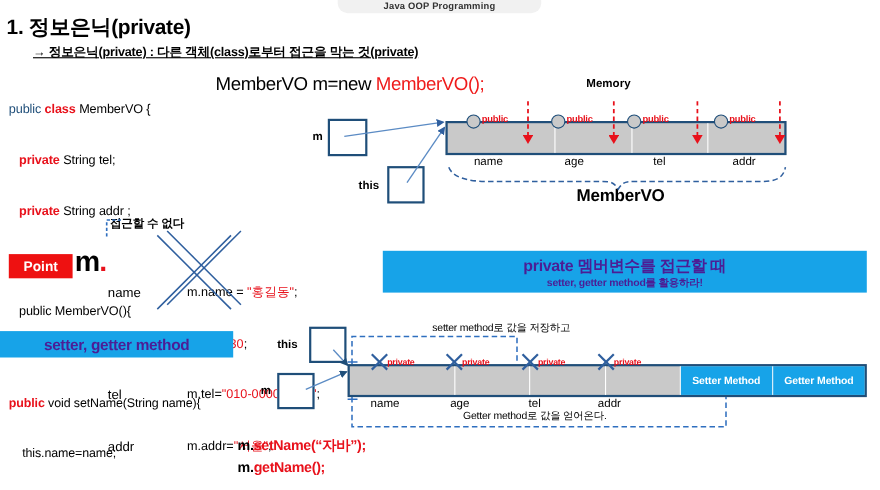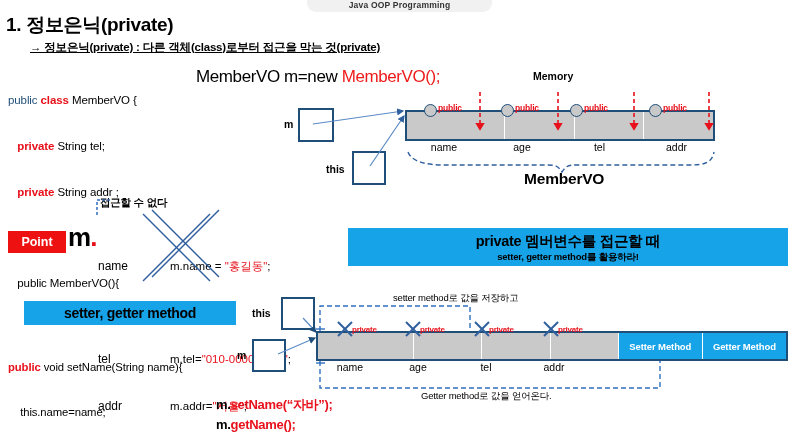--- a/index.html
+++ b/index.html
@@ -45,40 +45,40 @@
   .memcell:last-child{border-right:none;}
   .memcell.blue{background:#17a3e8;color:#fff;display:flex;align-items:center;
       justify-content:center;font-size:9.5px;font-weight:bold;letter-spacing:-.1px;}
   .fieldname{position:absolute;font-size:10.5px;text-align:center;}
 
   .pubtag{position:absolute;font-size:8.5px;font-weight:bold;color:#e8111b;letter-spacing:-.2px;}
   .privtag{position:absolute;font-size:8px;font-weight:bold;color:#e8111b;letter-spacing:-.2px;}
   .circ{position:absolute;width:11px;height:11px;border:1.6px solid #1f4e79;border-radius:50%;background:#c9c9c9;}
 
   
-  .banner{background:#17a3e8;color:#000000;text-align:center;}
+  .banner{background:#17a3e8;color:#4c1d95;text-align:center;}
   #banner-private{left:348px;top:228px;width:440px;height:38px;}
   #banner-private .l1{font-size:14.5px;font-weight:bold;padding-top:4px;letter-spacing:-.3px;}
   #banner-private .l2{font-size:9.5px;font-weight:bold;letter-spacing:-.2px;}
-  #banner-sg{left:24px;top:301px;width:212px;height:24px;
+  #banner-sg{left:0;top:301px;width:212px;height:24px;
       font-size:14px;font-weight:bold;line-height:24px;letter-spacing:-.3px;}
 
   
   #point-badge{left:8px;top:231px;width:58px;height:22px;background:#ee1111;color:#fff;
       font-size:12.5px;font-weight:bold;text-align:center;line-height:22px;}
   #point-m{left:68px;top:222px;font-size:26px;font-weight:bold;letter-spacing:-1px;}
   #point-m .dot{color:#e8111b;}
   #fields-col{left:98px;top:228px;font-size:12px;line-height:15.5px;white-space:pre;}
   #assign-col{left:170px;top:228px;font-size:11.5px;line-height:15.5px;white-space:pre;}
   #assign-col .red{color:#e8111b;}
   #noaccess{left:100px;top:196px;font-size:10.5px;font-weight:bold;letter-spacing:-.2px;}
 
   
   #setter-note{left:393px;top:292px;font-size:9.5px;letter-spacing:-.2px;}
-  #getter-note{left:421px;top:390px;font-size:9.5px;letter-spacing:-.2px;}
+  #getter-note{left:421px;top:372px;font-size:9.5px;letter-spacing:-.2px;}
   #calls{left:216px;top:395px;font-size:13px;font-weight:bold;line-height:20px;letter-spacing:-.3px;}
   #calls .red{color:#e8111b;}
 
   svg.overlay{position:absolute;left:0;top:0;width:800px;height:445px;pointer-events:none;}
 </style>
 </head>
 <body>
 
 <div class="abs" id="top-tab">
   <span>Java OOP Programming</span>

